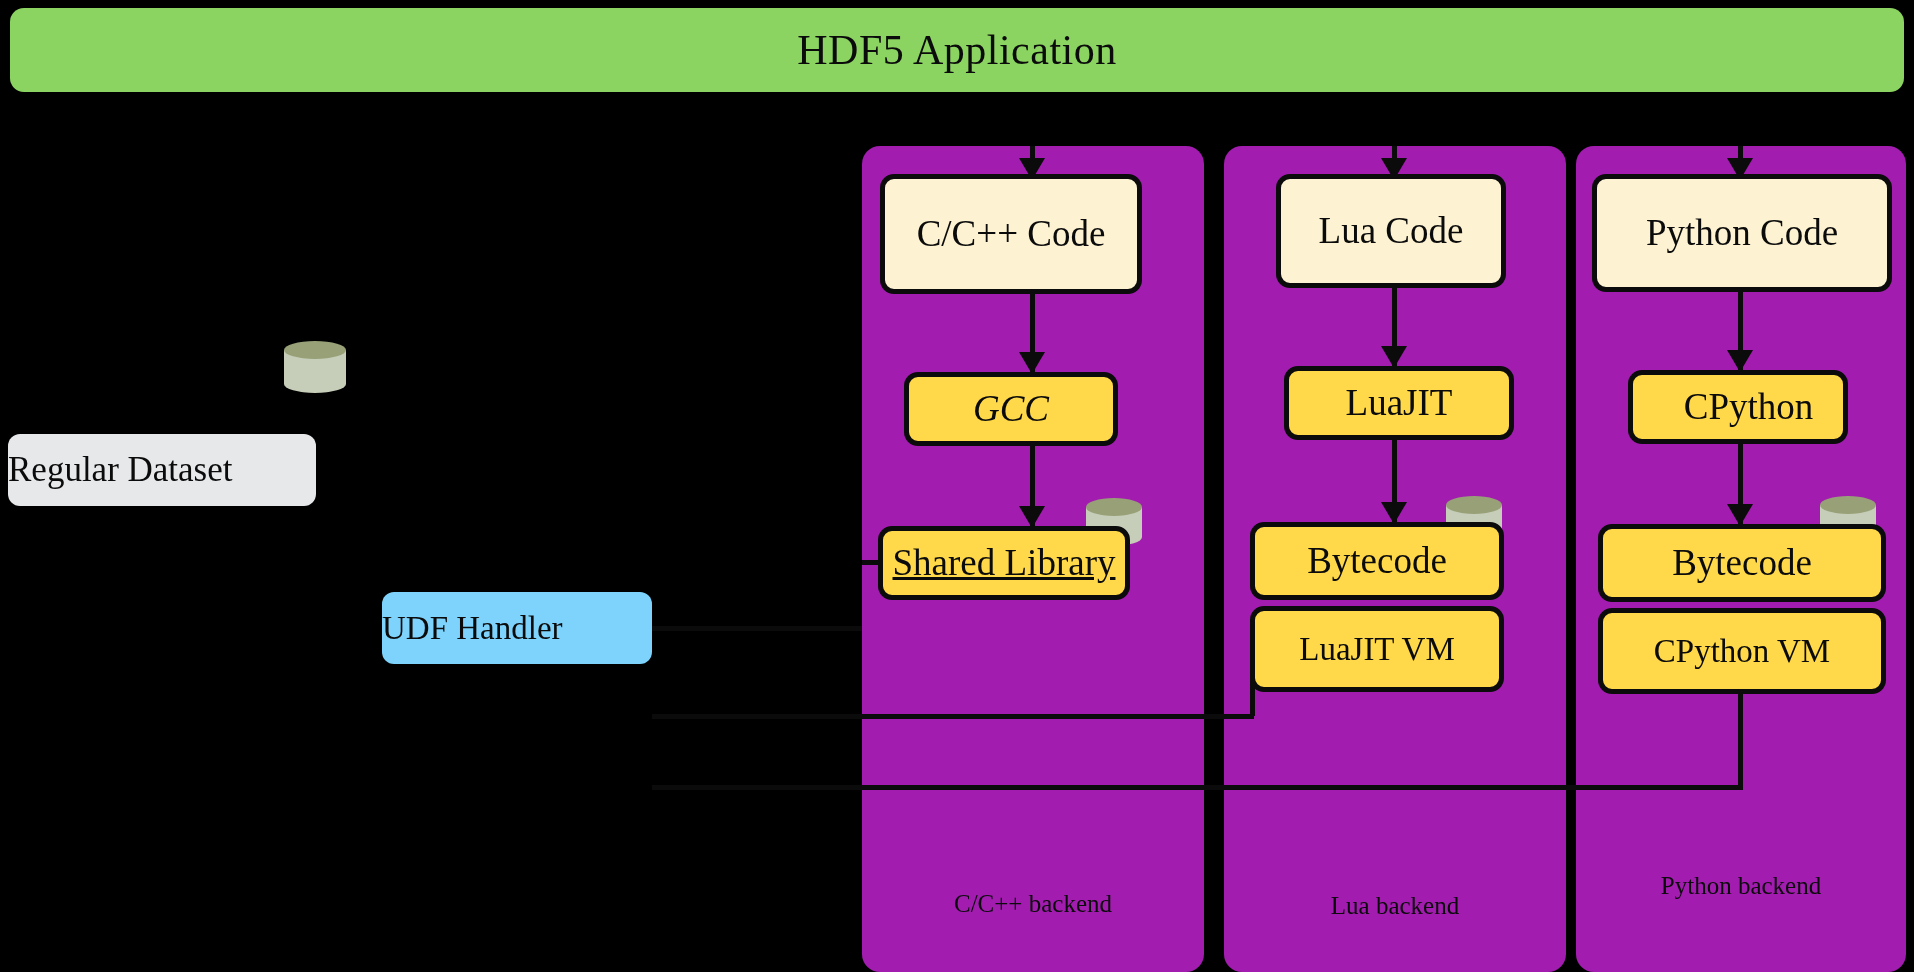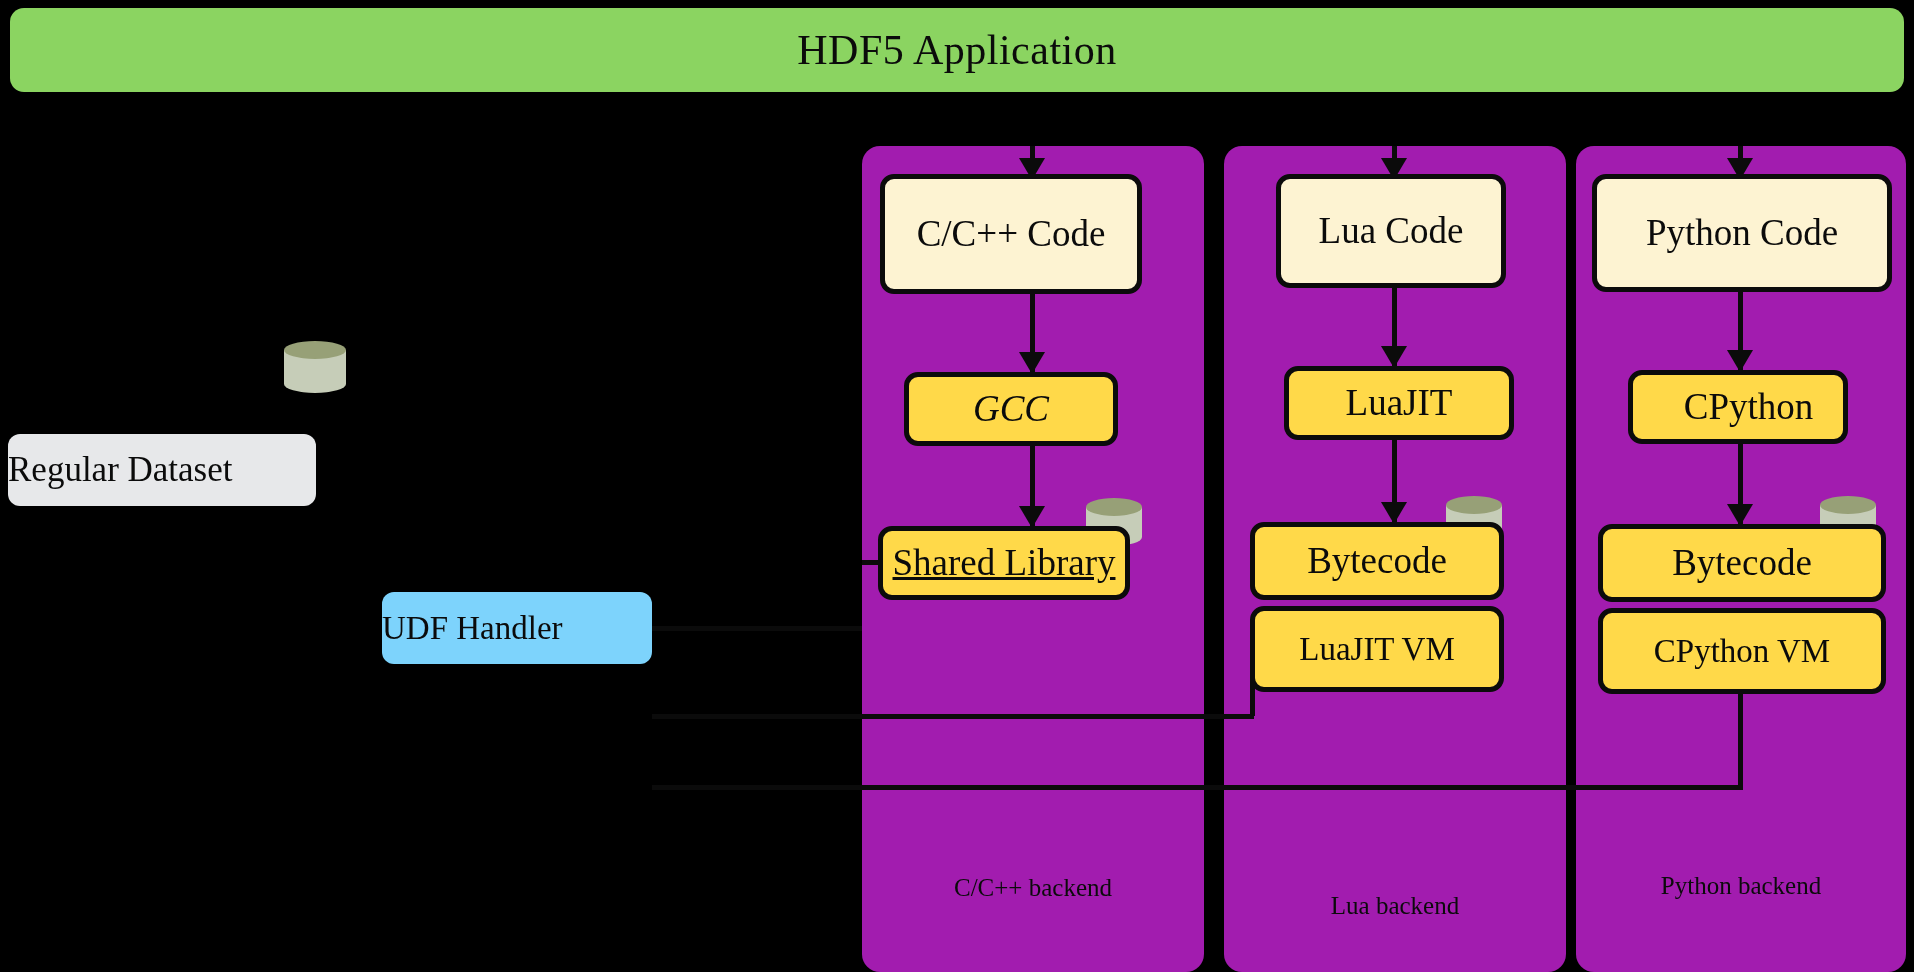--- a/index.html
+++ b/index.html
@@ -164,21 +164,21 @@
 
     <div class="node engine" style="left:16px;top:380px;width:252px;height:74px;text-decoration:underline;">
       <span>Shared Library</span>
     </div>
 
     <div class="hline" style="left:0px;top:414px;width:20px;"></div>
 
     <div class="hline" style="left:0px;top:568px;width:342px;"></div>
     <div class="hline" style="left:0px;top:639px;width:342px;"></div>
 
-    <div class="col-caption" style="top:728px;">C/C++ backend</div>
+    <div class="col-caption" style="top:744px;">C/C++ backend</div>
   </div>
 
   <div class="col" id="col-lua">
     <div class="vline" style="left:168px;top:-6px;height:30px;"></div>
     <div class="arrowhead" style="left:157px;top:12px;"></div>
 
     <div class="node code" style="left:52px;top:28px;width:230px;height:114px;">
       <span>Lua Code</span>
     </div>
 

